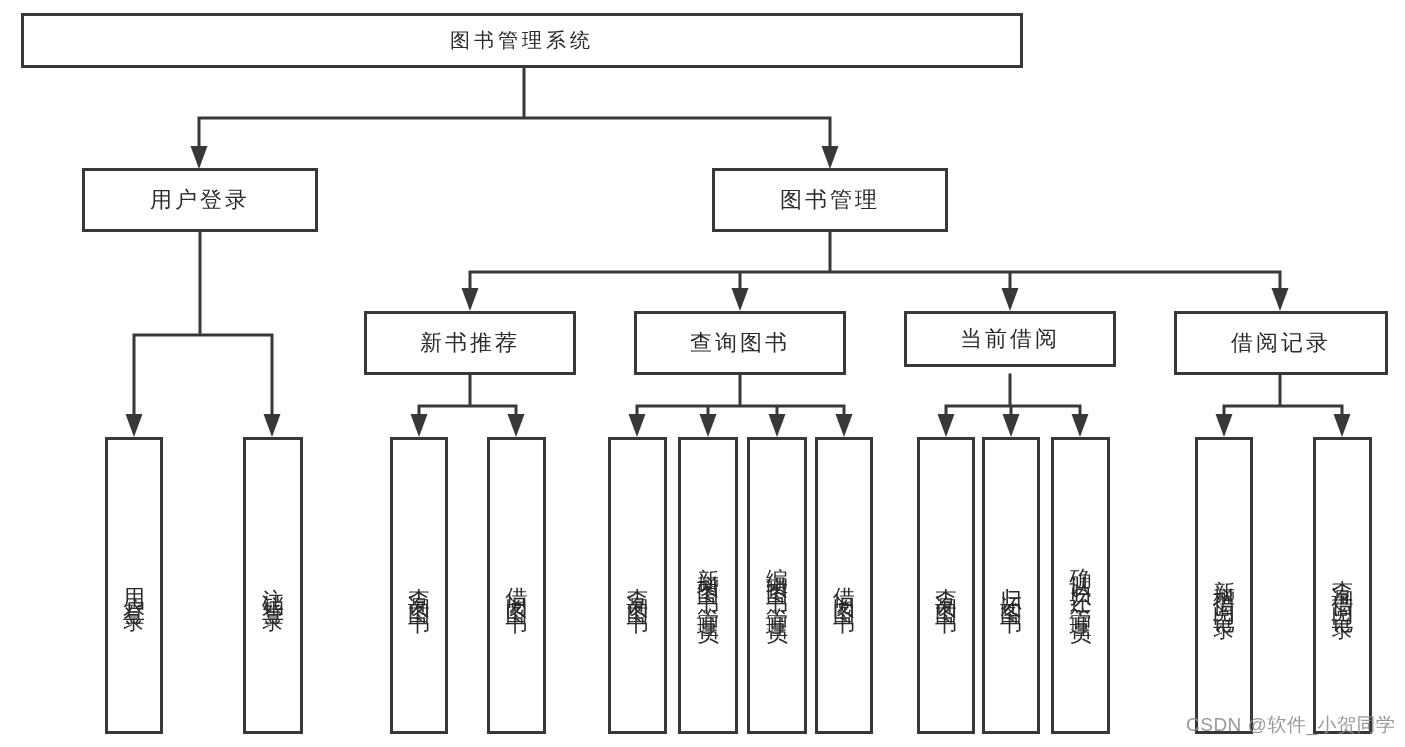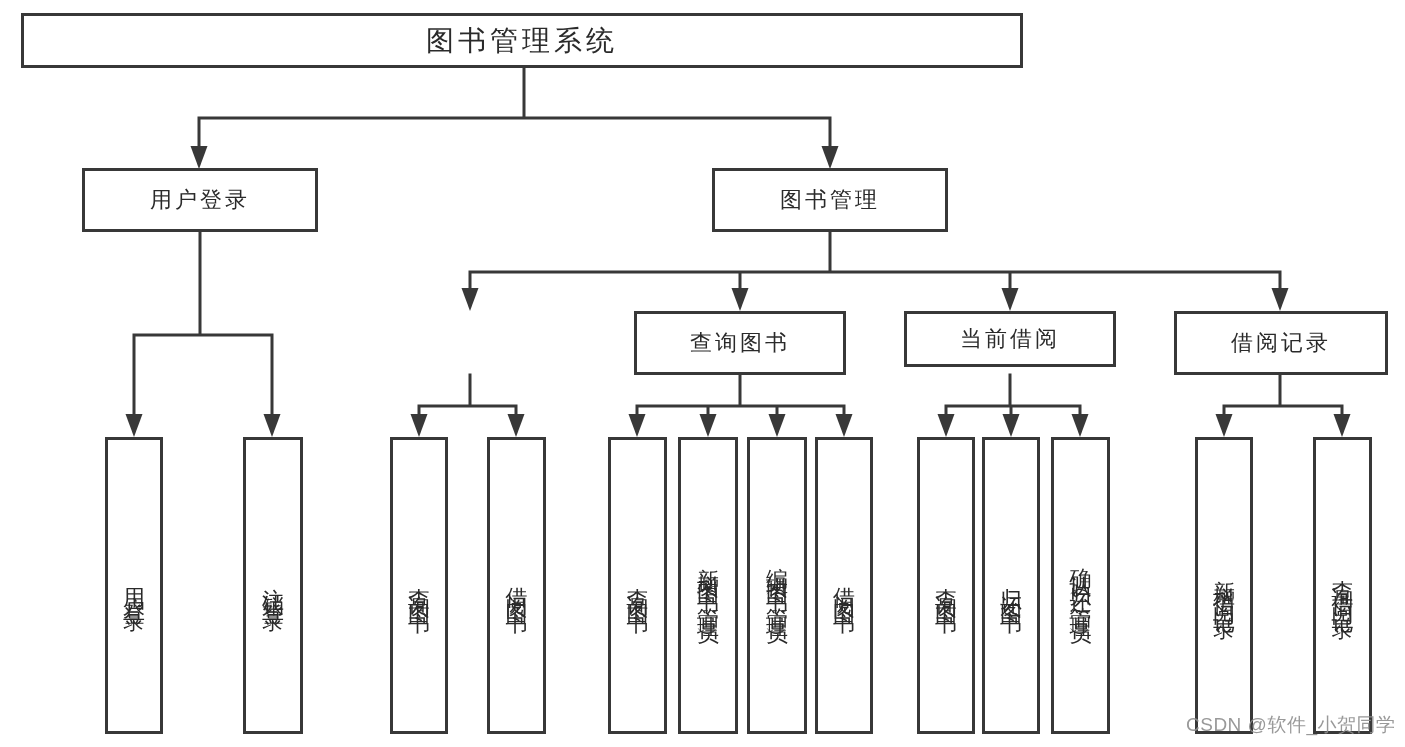--- a/index.html
+++ b/index.html
@@ -10,21 +10,21 @@
   .connector{position:absolute;left:0;top:0;z-index:1;}
   .connector path{fill:none;stroke:var(--line,#383838);stroke-width:3;stroke-linecap:square;}
   .connector polygon{fill:var(--line,#383838);stroke:none;}
   .node{
     position:absolute;box-sizing:border-box;background:#fff;
     border:3px solid var(--box,#383838);
     display:flex;align-items:center;justify-content:center;
     color:var(--text,#2a2a2a);z-index:2;
   }
   .hnode{font-size:22px;letter-spacing:3px;}
-  .root{font-size:28px;letter-spacing:4px;}
+  .root{font-size:20px;letter-spacing:4px;}
   .leaf{
     writing-mode:vertical-rl;text-orientation:mixed;
     font-size:22px;letter-spacing:8px;line-height:1;
     z-index:2;
   }
   .leaf span{display:block;}
   .watermark{
     position:absolute;z-index:5;white-space:nowrap;
     font-size:19px;letter-spacing:0.5px;
     color:var(--wm,#8e8e8e);opacity:0.9;
@@ -82,20 +82,23 @@
     <span>图书管理系统</span>
   </div>
 
   <div class="node hnode" style="left:82px;top:168px;width:236px;height:64px;">
     <span>用户登录</span>
   </div>
   <div class="node hnode" style="left:712px;top:168px;width:236px;height:64px;">
     <span>图书管理</span>
   </div>
 
+  <div class="node hnode" style="left:364px;top:311px;width:212px;height:64px;">
+    <span>新书推荐</span>
+  </div>
   <div class="node hnode" style="left:634px;top:311px;width:212px;height:64px;">
     <span>查询图书</span>
   </div>
   <div class="node hnode" style="left:904px;top:311px;width:212px;height:56px;">
     <span>当前借阅</span>
   </div>
   <div class="node hnode" style="left:1174px;top:311px;width:214px;height:64px;">
     <span>借阅记录</span>
   </div>
 

